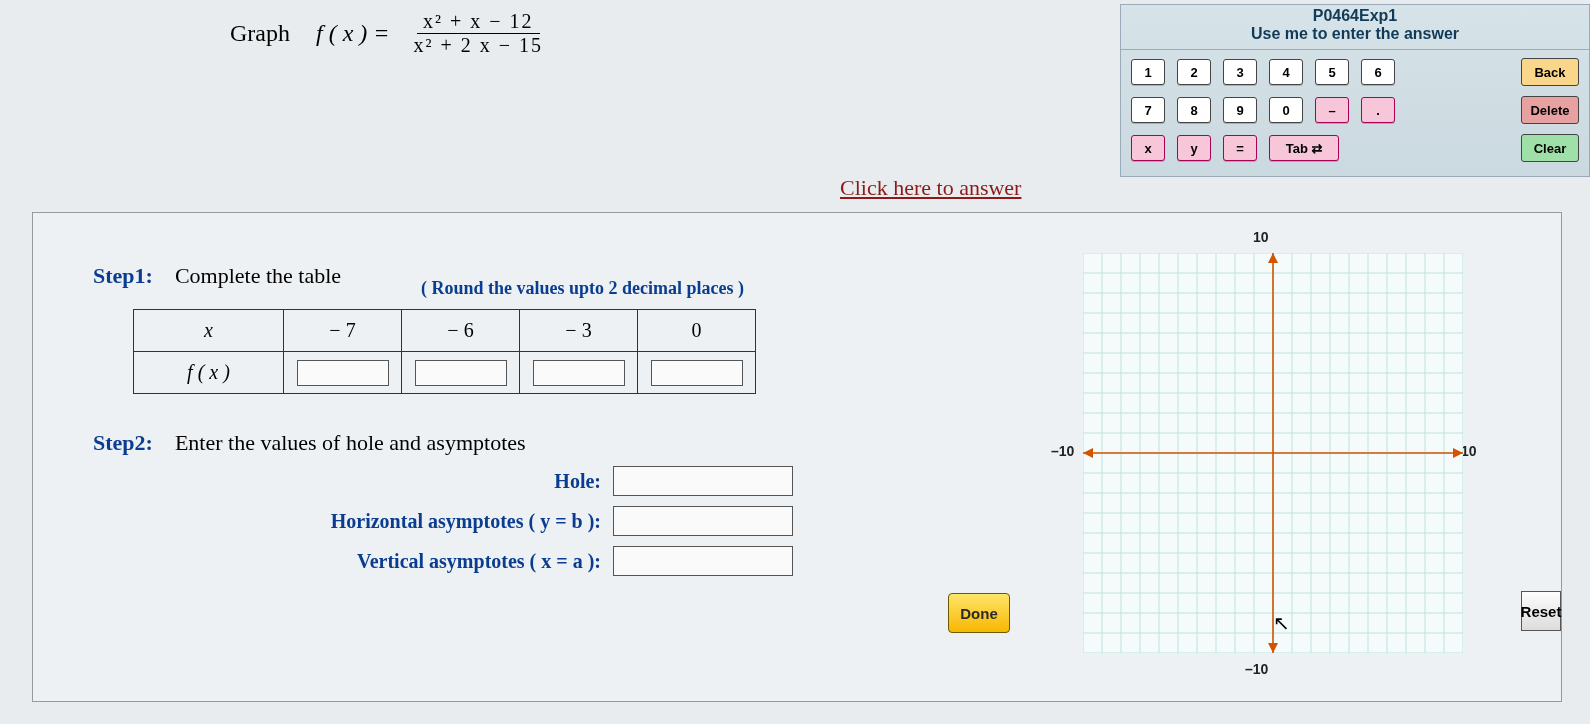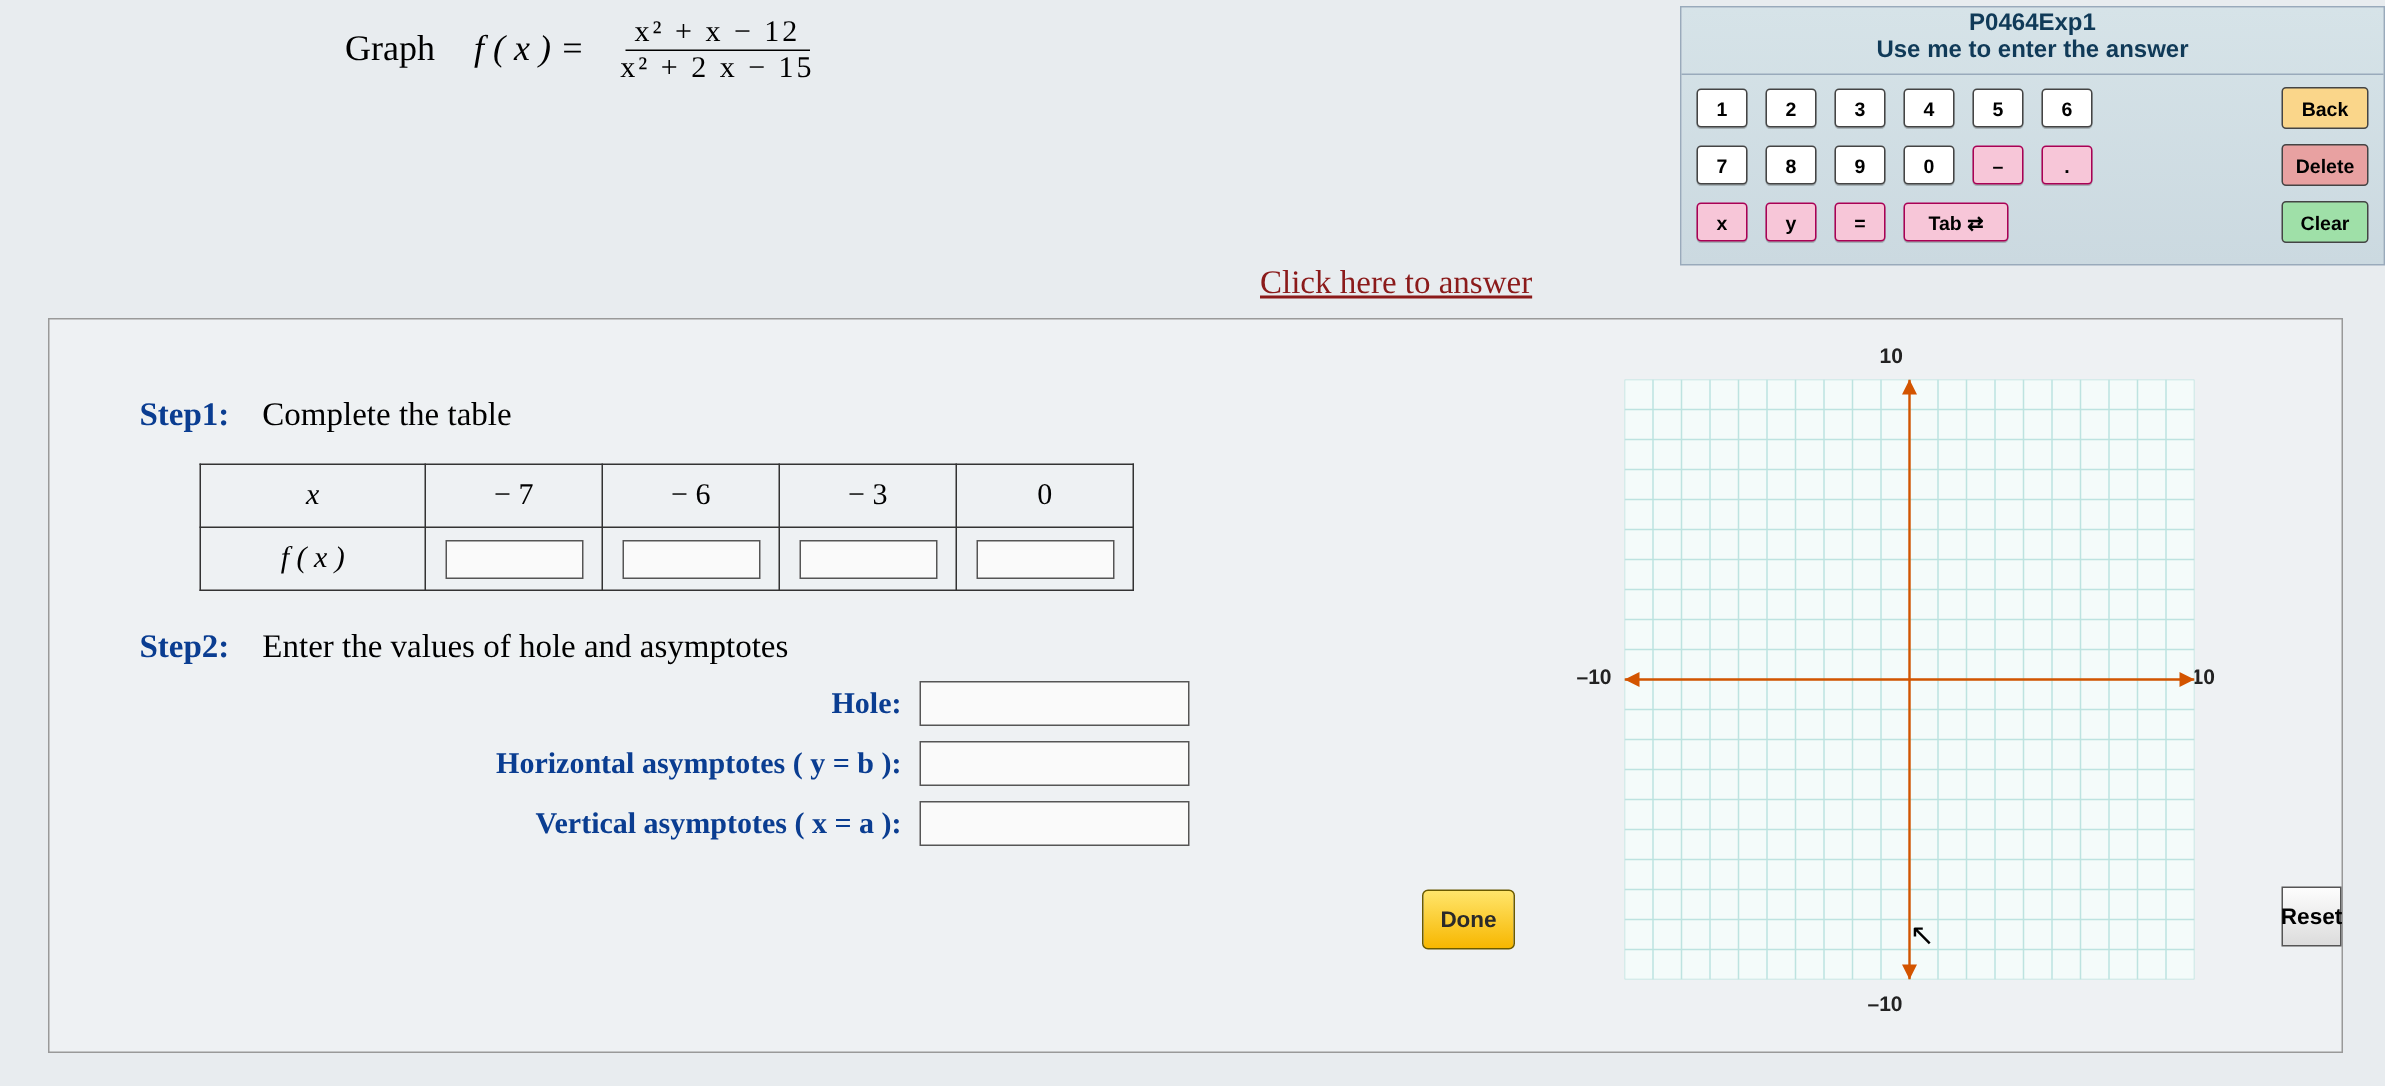--- a/index.html
+++ b/index.html
@@ -80,21 +80,21 @@
     text-align: center;
     font-size: 20px;
   }
   table.values td:first-child { width: 150px; font-style: italic; }
   .cell-input {
     width: 92px; height: 26px;
     border: 1px solid #555;
     background: #fafafa;
   }
 
-  .step2-block { margin-top: 24px; }
+  .step2-block { margin-top: 36px; }
   .asym-row { display:flex; align-items:center; margin: 10px 0; }
   .asym-label { width: 520px; text-align: right; font-size: 20px; color: #0a3d91; font-weight: bold; padding-right: 12px; }
   .asym-input { width: 180px; height: 30px; border:1px solid #555; background:#fafafa; }
 
   .done-btn {
     position:absolute; left: 915px; top: 380px;
     width: 62px; height: 40px;
     border: 1px solid #6a5a00;
     border-radius: 4px;
     background: linear-gradient(#ffe56b,#f7b700);
@@ -165,20 +165,21 @@
 </div>
 
 <div class="main-box">
 
   <div class="step1-row">
     <div class="step-line">
       <span class="lbl">Step1:</span>
       <span>&nbsp;&nbsp;</span>
       <span>Complete the table</span>
     </div>
+    <div class="round-note">( Round the values upto 2 decimal places )</div>
   </div>
 
   <table class="values">
     <tbody>
         <tr>
       <td>x</td>
       <td>− 7</td>
       <td>− 6</td>
       <td>− 3</td>
       <td>0</td>

